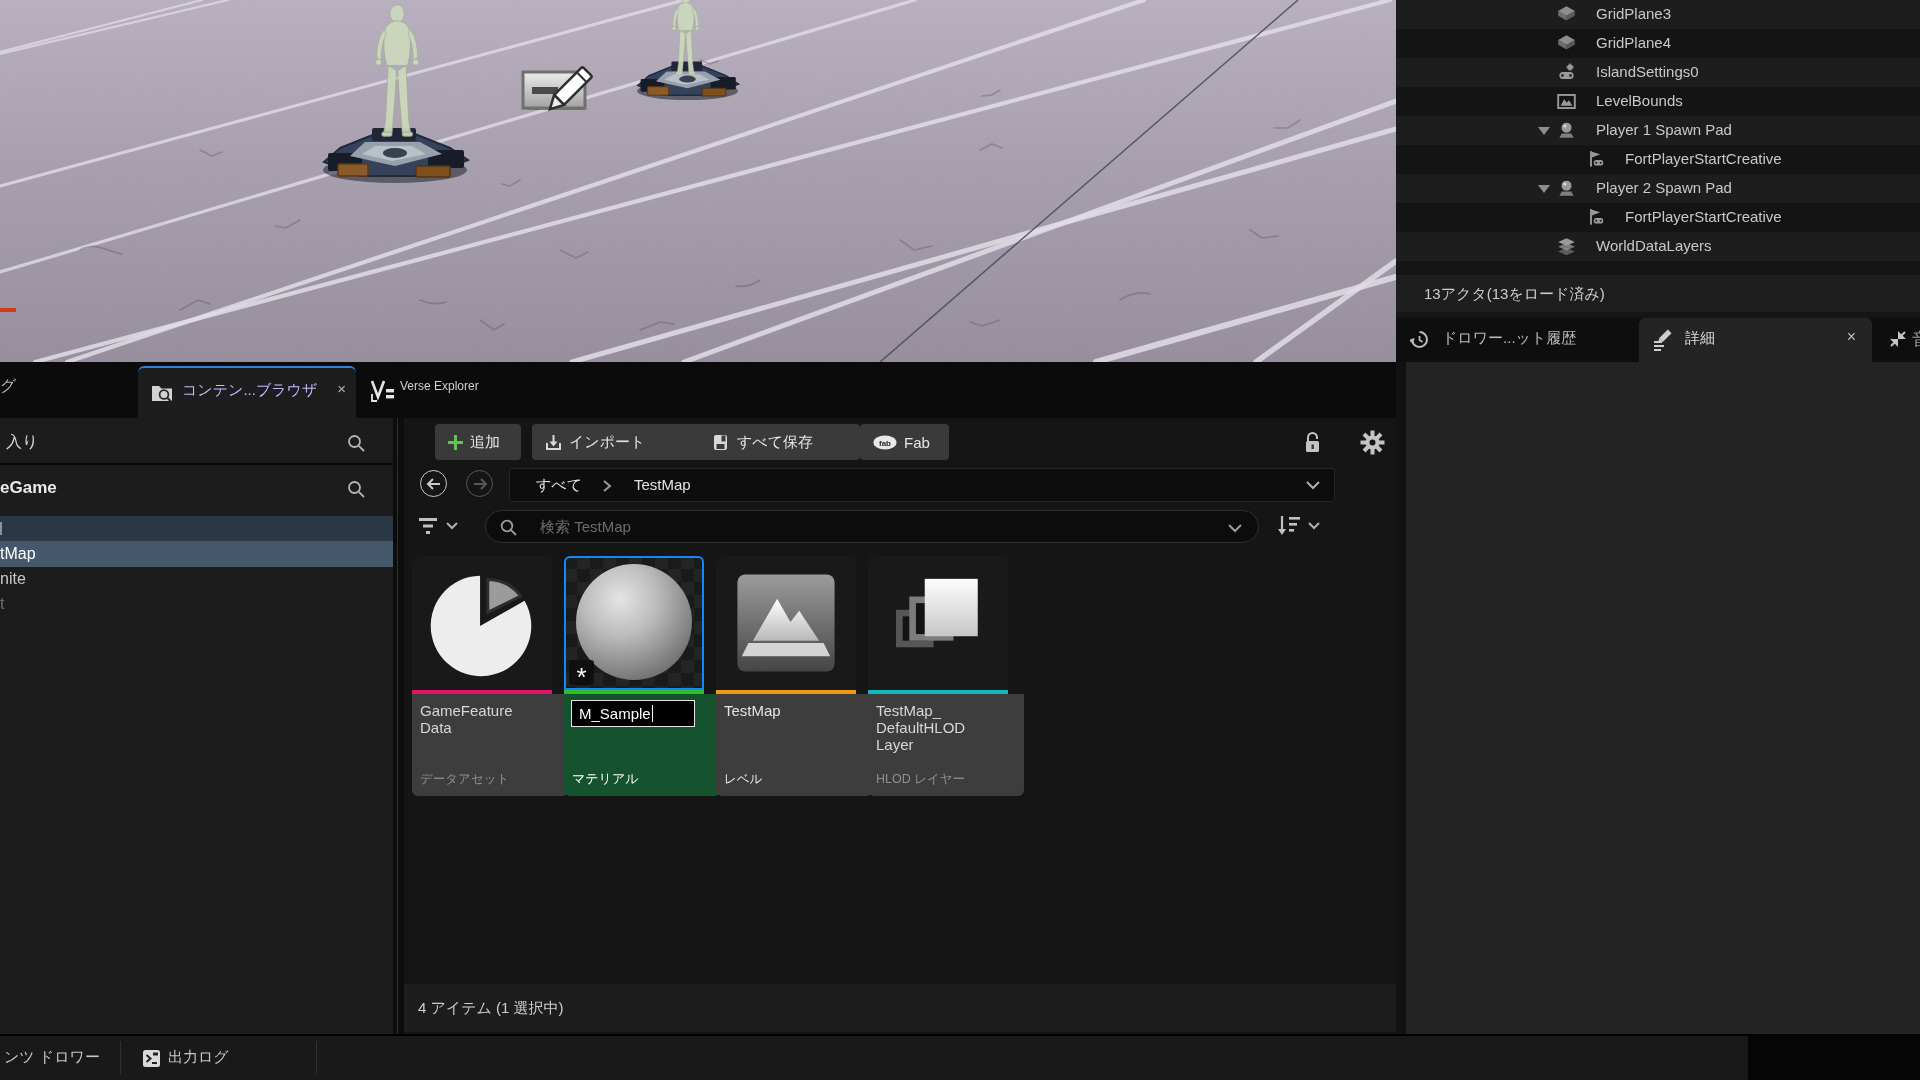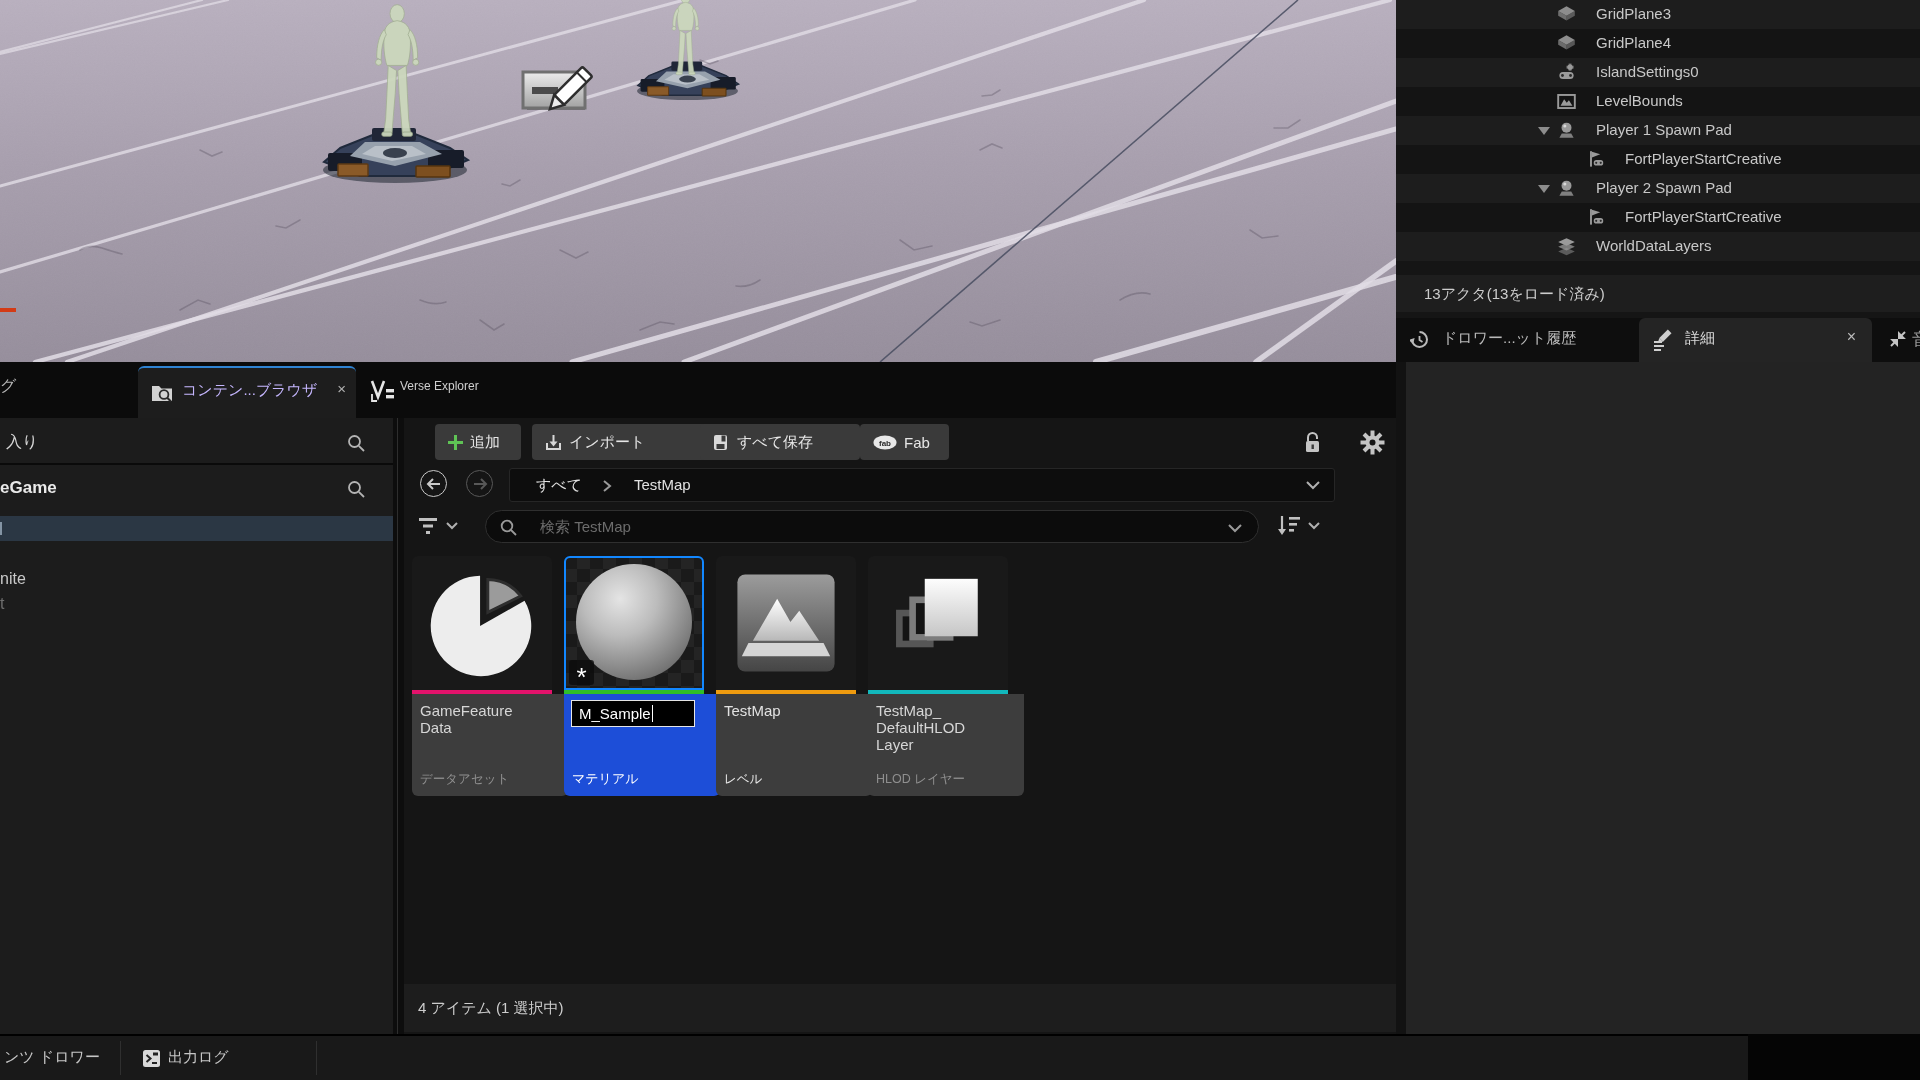--- a/index.html
+++ b/index.html
@@ -81,21 +81,21 @@
          border-radius:6px 6px 0 0;overflow:hidden;}
   .stripe{position:absolute;left:0;top:134px;width:140px;height:4px;}
   .tlabel{position:absolute;left:0;top:138px;width:156px;height:102px;background:#3d3d3d;
           border-radius:0 0 6px 6px;box-sizing:border-box;}
   .tname{position:absolute;left:8px;top:8px;width:124px;font-size:15px;line-height:17px;
          color:#d6d6d6;overflow-wrap:break-word;}
   .ttype{position:absolute;left:8px;bottom:8px;font-size:12.5px;color:#8f8f8f;white-space:nowrap;}
   .ttype.bright{color:#e8e8e8;}
   #tile2 .thumb{outline:2px solid #1287ff;outline-offset:-2px;
       background:repeating-conic-gradient(#242424 0% 25%, #1a1a1a 25% 50%);background-size:26px 26px;}
-  #tile2 .tlabel{background:#1d4ed8;}
+  #tile2 .tlabel{background:#14532d;}
   .sphere{position:absolute;left:12px;top:8px;width:116px;height:116px;border-radius:50%;
       background:radial-gradient(circle at 38% 30%, #e4e4e4 0%, #bcbcbc 34%, #8d8d8d 62%, #646464 86%, #595959 100%);}
   .dirty{position:absolute;left:5px;top:104px;width:25px;height:25px;background:rgba(12,12,12,.82);
          border-radius:3px;color:#fff;font-size:26px;line-height:34px;text-align:center;}
   #rename{position:absolute;left:7px;top:6px;width:124px;height:27px;background:#000;
           border:1px solid #e6e6e6;box-sizing:border-box;display:flex;align-items:center;padding-left:7px;}
   #rename .val{font-size:15px;color:#fff;}
   #rename .caret{width:1.5px;height:17px;background:#fff;margin-left:1px;}
   #tile2 .tname2{position:absolute;left:8px;bottom:8px;font-size:13px;color:#fff;white-space:nowrap;}
 
@@ -381,20 +381,21 @@
     </svg>
     <div id="side-div"></div>
     <span class="side-row-lbl" style="left:0;top:60px;font-weight:bold;font-size:17px;color:#eaeaea">eGame</span>
     <svg class="abs" style="left:346px;top:61px" width="20" height="20" viewBox="0 0 20 20">
       <circle cx="8.5" cy="8.5" r="5.5" fill="none" stroke="#b4b4b4" stroke-width="1.8"></circle>
       <line x1="12.8" y1="12.8" x2="18" y2="18" stroke="#b4b4b4" stroke-width="1.8"></line>
     </svg>
     <div class="tree-row tree-hover" style="top:98px;height:25px">
       <span class="sliver"></span>
     </div>
+    <div class="tree-row tree-selected" style="top:123px;height:26px;line-height:26px">tMap</div>
     <div class="tree-row" style="top:149px;height:24px;line-height:24px">nite</div>
     <div class="tree-row" style="top:175px;height:22px;line-height:22px;color:#6f6f6f">t</div>
   </div>
   <div id="cb-splitter"></div>
 
   <div id="cb-main">
 
     <div class="tb-btn" style="left:31px;width:86px">
       <svg width="15" height="15" viewBox="0 0 15 15">
         <rect x="6" y="0" width="3" height="15" fill="#5fc355"></rect>

